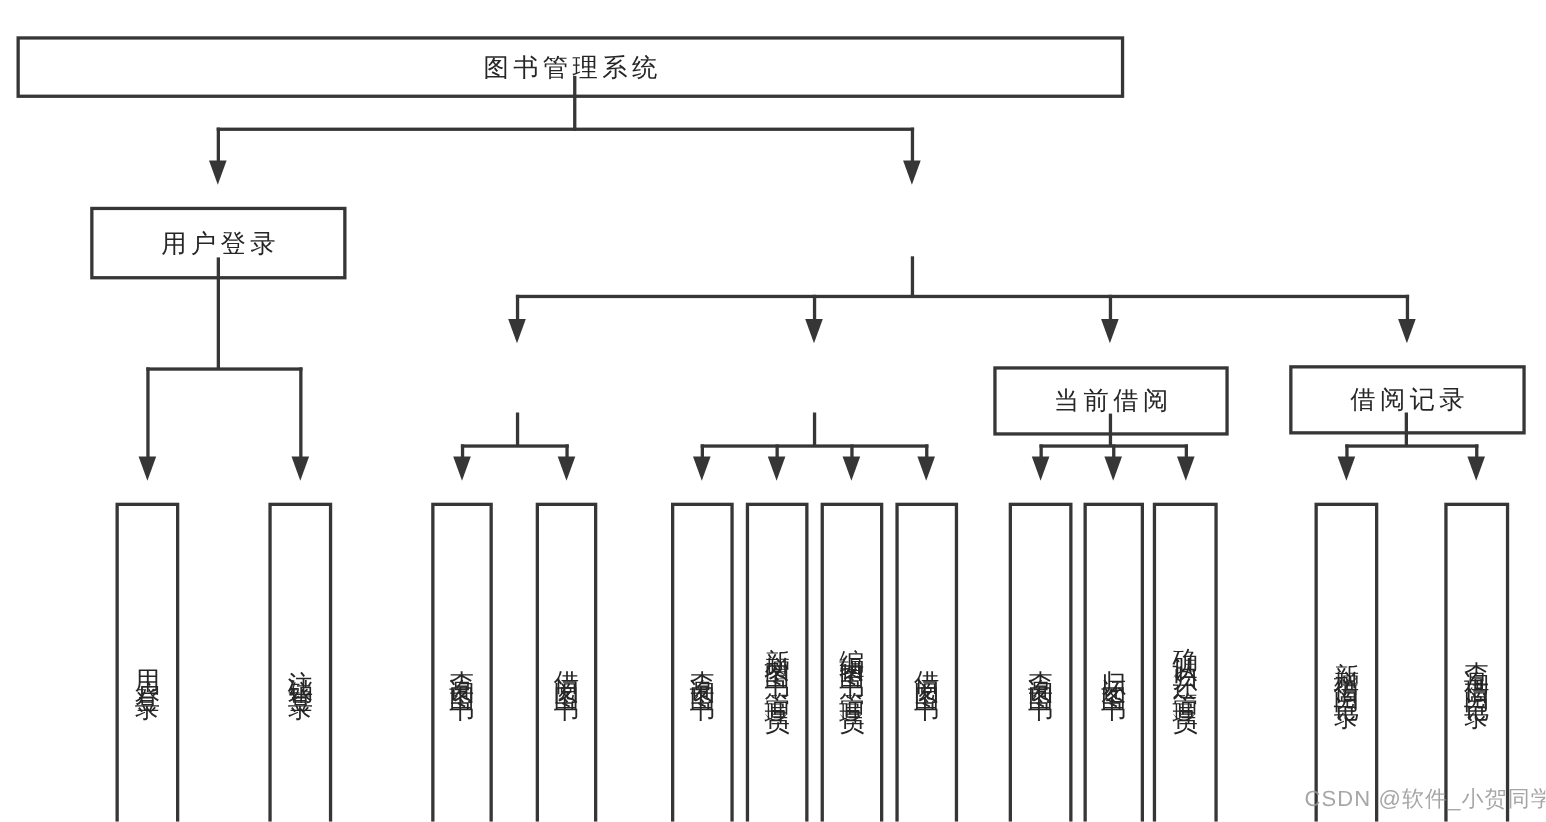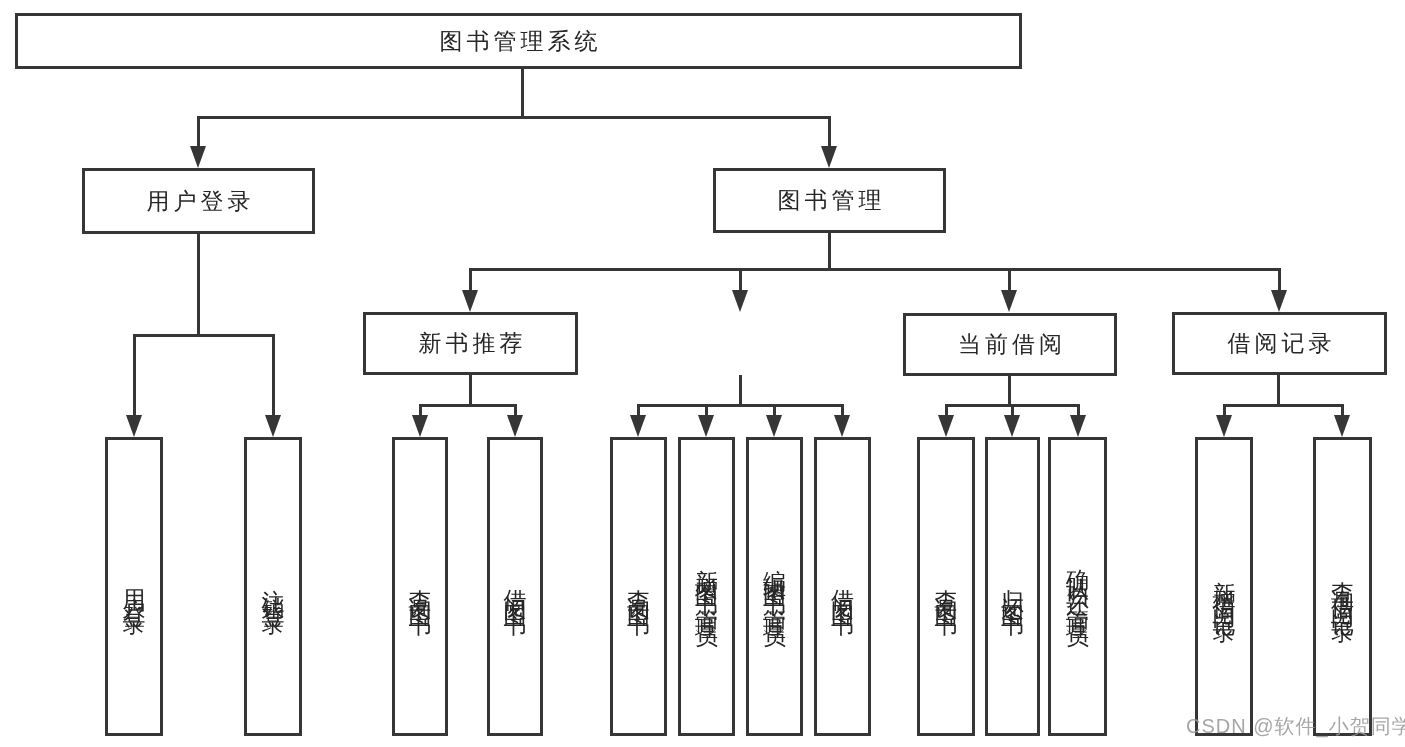--- a/index.html
+++ b/index.html
@@ -2,21 +2,21 @@
 <html><head>
 <meta charset="utf-8">
 <style>
   html,body{margin:0;padding:0;background:#ffffff;}
   .canvas{
     position:relative;width:1405px;height:747px;background:#ffffff;overflow:hidden;
     font-family:"Liberation Sans","DejaVu Sans",sans-serif;color:#262626;
   }
   .box{
     position:absolute;background:#ffffff;border:3px solid #363636;box-sizing:border-box;
-    display:flex;align-items:center;justify-content:center;text-align:center;
+    display:flex;align-items:center;justify-content:center;text-align:center;margin-top:20px;
   }
   .hbox{font-size:23px;letter-spacing:4px;white-space:nowrap;text-indent:4px;}
   .vbox{
     writing-mode:vertical-rl;text-orientation:mixed;
     font-size:23px;letter-spacing:8px;line-height:1;
   }
   .line{position:absolute;background:#363636;}
   .arrow{
     position:absolute;width:0;height:0;
     border-left:8px solid transparent;border-right:8px solid transparent;
@@ -35,41 +35,39 @@
   <div class="box hbox" style="left:15px;top:13px;width:1007px;height:56px;">图书管理系统</div>
 
   <div class="line" style="left:521px;top:69px;width:3px;height:50px;"></div>
   <div class="line" style="left:197px;top:116px;width:634px;height:3px;"></div>
   <div class="line" style="left:197px;top:116px;width:3px;height:33px;"></div>
   <div class="arrow" style="left:190px;top:146px;"></div>
   <div class="line" style="left:828px;top:116px;width:3px;height:33px;"></div>
   <div class="arrow" style="left:821px;top:146px;"></div>
 
   <div class="box hbox" style="left:82px;top:168px;width:233px;height:66px;">用户登录</div>
-  <div class="box hbox" style="left:713px;top:168px;width:233px;height:65px;">图书管理</div>
 
   <div class="line" style="left:197px;top:234px;width:3px;height:102px;"></div>
   <div class="line" style="left:133px;top:334px;width:142px;height:3px;"></div>
   <div class="line" style="left:133px;top:334px;width:3px;height:84px;"></div>
   <div class="arrow" style="left:126px;top:415px;"></div>
   <div class="line" style="left:272px;top:334px;width:3px;height:84px;"></div>
   <div class="arrow" style="left:265px;top:415px;"></div>
 
   <div class="line" style="left:828px;top:233px;width:3px;height:37px;"></div>
   <div class="line" style="left:469px;top:268px;width:812px;height:3px;"></div>
   <div class="line" style="left:469px;top:268px;width:3px;height:25px;"></div>
   <div class="arrow" style="left:462px;top:290px;"></div>
   <div class="line" style="left:739px;top:268px;width:3px;height:25px;"></div>
   <div class="arrow" style="left:732px;top:290px;"></div>
   <div class="line" style="left:1008px;top:268px;width:3px;height:25px;"></div>
   <div class="arrow" style="left:1001px;top:290px;"></div>
   <div class="line" style="left:1278px;top:268px;width:3px;height:25px;"></div>
   <div class="arrow" style="left:1271px;top:290px;"></div>
 
-  <div class="box hbox" style="left:363px;top:312px;width:215px;height:63px;">新书推荐</div>
   <div class="box hbox" style="left:903px;top:313px;width:214px;height:63px;">当前借阅</div>
   <div class="box hbox" style="left:1172px;top:312px;width:215px;height:63px;">借阅记录</div>
 
   <div class="line" style="left:469px;top:375px;width:3px;height:31px;"></div>
   <div class="line" style="left:419px;top:404px;width:98px;height:3px;"></div>
   <div class="line" style="left:419px;top:404px;width:3px;height:15px;"></div>
   <div class="arrow" style="left:412px;top:415px;"></div>
   <div class="line" style="left:514px;top:404px;width:3px;height:15px;"></div>
   <div class="arrow" style="left:507px;top:415px;"></div>
 

